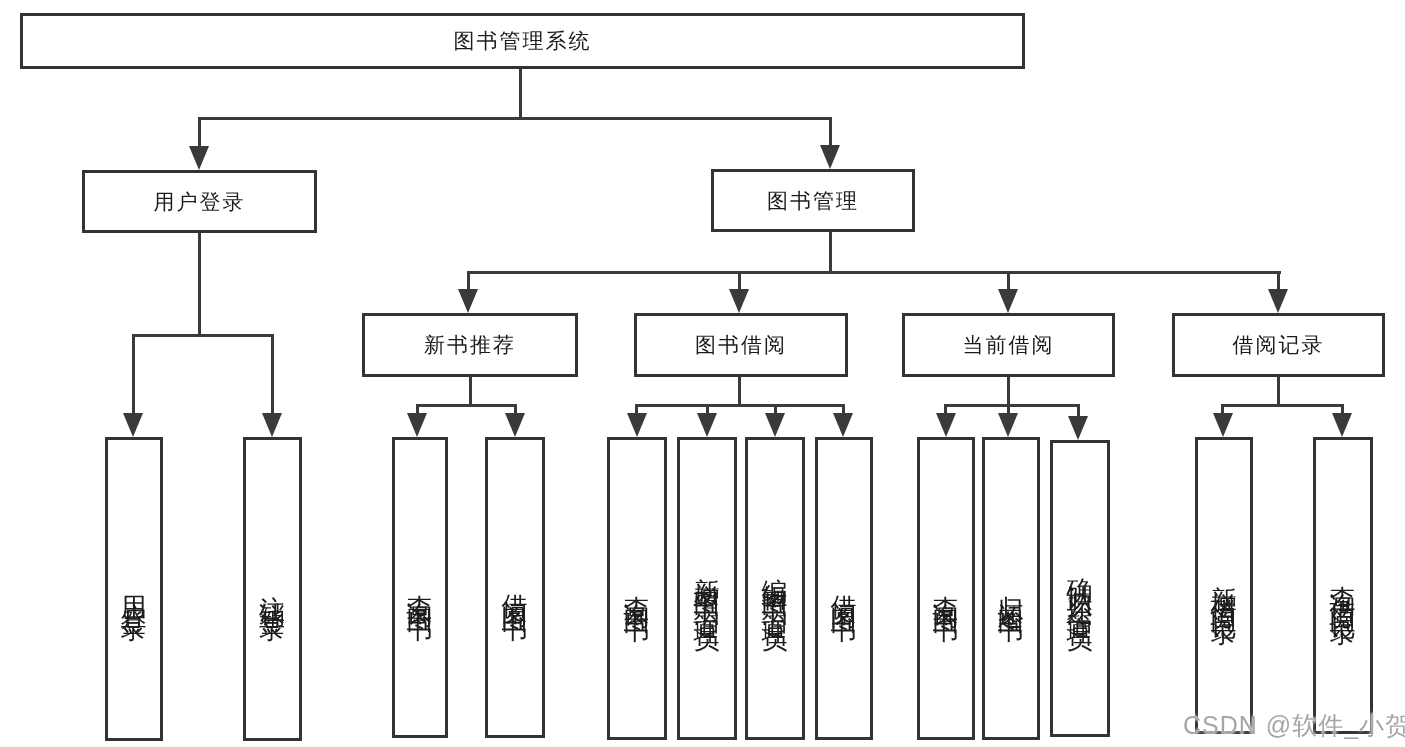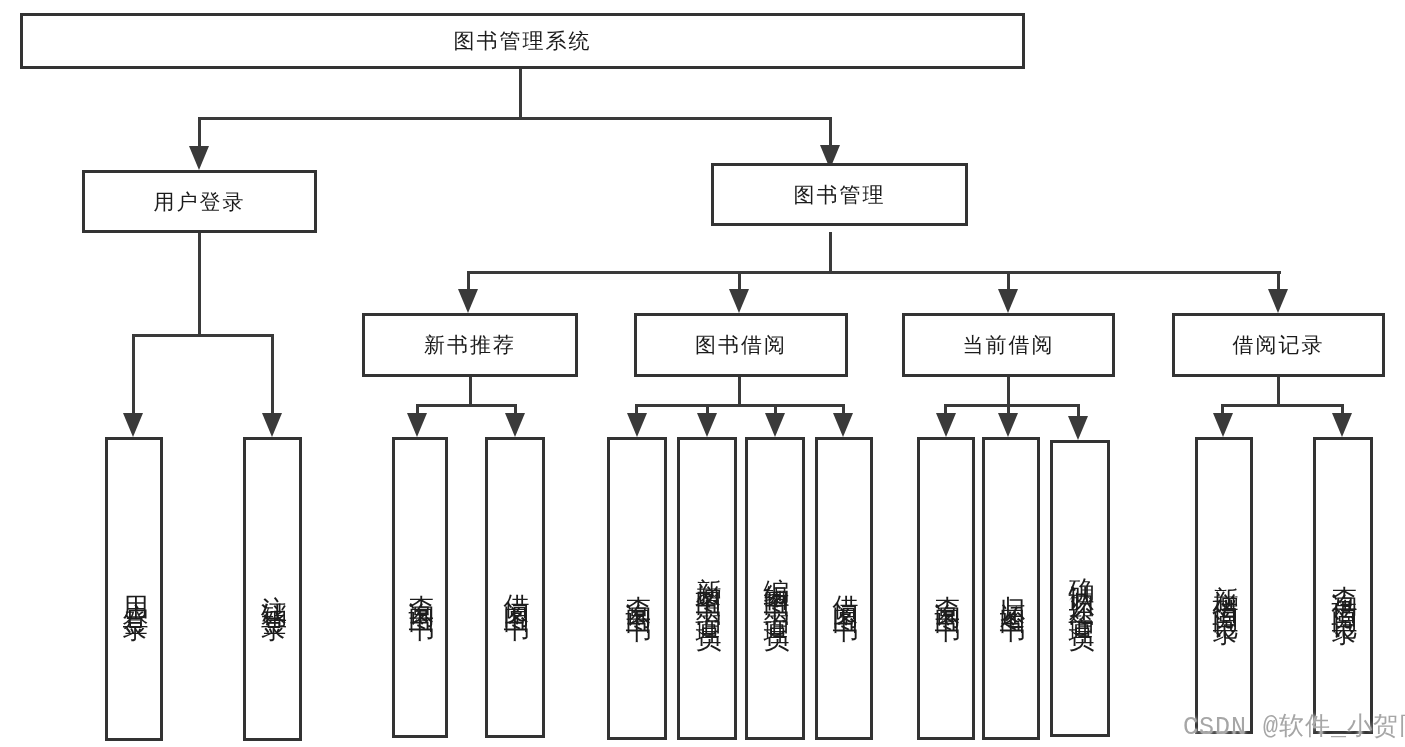--- a/index.html
+++ b/index.html
@@ -8,21 +8,21 @@
     --text: #1c1c1c;
     --wm: #a6a6a6;
   }
   * { box-sizing: border-box; }
   html, body { margin: 0; padding: 0; background: #ffffff; }
   #canvas {
     position: relative;
     width: 1405px;
     height: 747px;
     background: #ffffff;
-    font-family: Liberation Mono, monospace;
+    font-family: Liberation Sans, sans-serif;
     overflow: hidden;
   }
   .box {
     position: absolute;
     border: 3px solid var(--border);
     background: #ffffff;
     display: flex;
     align-items: center;
     justify-content: center;
     color: var(--text);
@@ -82,21 +82,21 @@
   <div class="box" style="left:20px; top:13px; width:1005px; height:56px;">图书管理系统</div>
 
   <div class="ln" style="left:519px; top:69px; width:3px; height:51px;"></div>
   <div class="ln" style="left:198px; top:117px; width:634px; height:3px;"></div>
   <div class="ln" style="left:198px; top:117px; width:3px; height:33px;"></div>
   <div class="arr" style="left:189px; top:146px;"></div>
   <div class="ln" style="left:829px; top:117px; width:3px; height:32px;"></div>
   <div class="arr" style="left:820px; top:145px;"></div>
 
   <div class="box" style="left:82px; top:170px; width:235px; height:63px;">用户登录</div>
-  <div class="box" style="left:711px; top:163px; width:257px; height:63px;">图书管理</div>
+  <div class="box" style="left:711px; top:169px; width:204px; height:63px;">图书管理</div>
 
   <div class="ln" style="left:198px; top:233px; width:3px; height:104px;"></div>
   <div class="ln" style="left:132px; top:334px; width:142px; height:3px;"></div>
   <div class="ln" style="left:132px; top:334px; width:3px; height:82px;"></div>
   <div class="arr" style="left:123px; top:413px;"></div>
   <div class="ln" style="left:271px; top:334px; width:3px; height:82px;"></div>
   <div class="arr" style="left:262px; top:413px;"></div>
 
   <div class="ln" style="left:829px; top:232px; width:3px; height:42px;"></div>
   <div class="ln" style="left:467px; top:271px; width:814px; height:3px;"></div>

